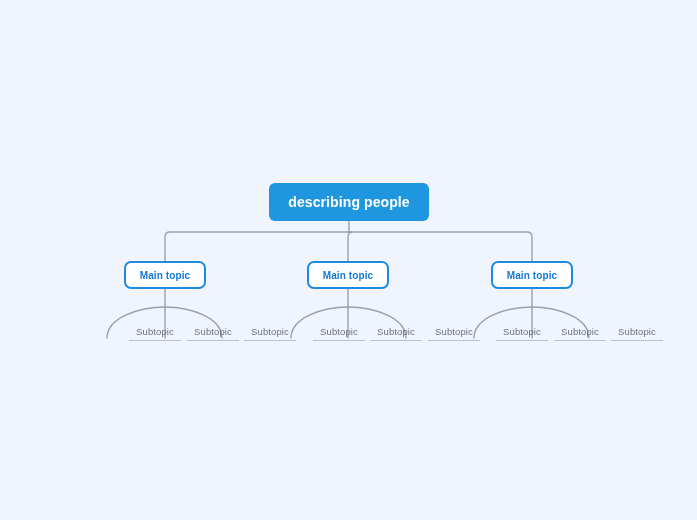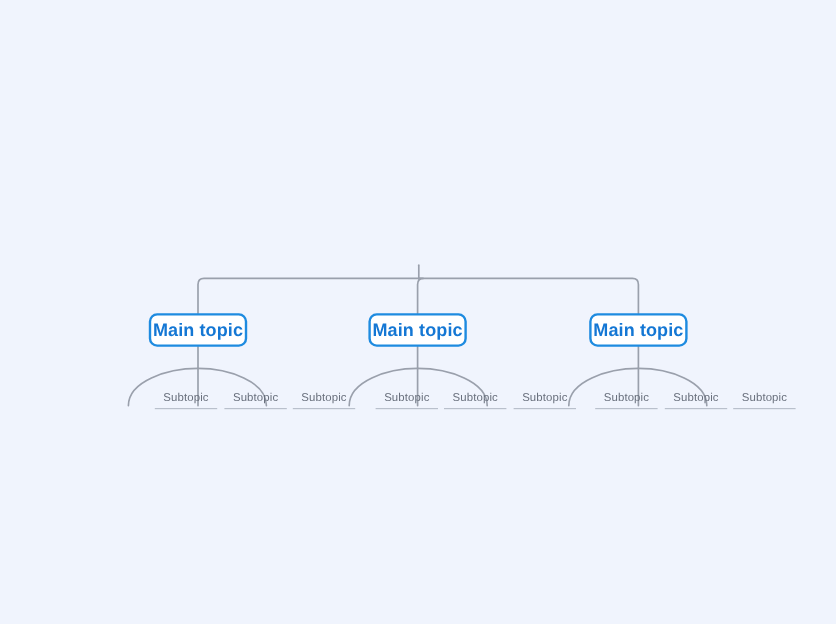--- a/index.html
+++ b/index.html
@@ -39,21 +39,21 @@
     background: #1e96e0;
     color: #ffffff;
     font-size: 14px;
     font-weight: bold;
     border-radius: 6px;
     letter-spacing: 0.1px;
   }
   .main-node {
     background: #ffffff;
     color: #1477d4;
-    font-size: 15px;
+    font-size: 10px;
     font-weight: bold;
     border: 2px solid #1e8be0;
     border-radius: 7px;
     letter-spacing: 0.1px;
   }
   .sub-node {
     color: #69707d;
     font-size: 9.5px;
     font-weight: normal;
     border-bottom: 1.5px solid #b9c0cc;
@@ -77,20 +77,23 @@
       <path d="M 349 232 L 353 232 Q 348 232 348 237 L 348 261" fill="none" stroke="#9aa0ac" stroke-width="1.4" stroke-linecap="round"></path>
       <path d="M 348 289 L 348 338" fill="none" stroke="#9aa0ac" stroke-width="1.4" stroke-linecap="round"></path>
       <path d="M 348 307 C 322.35 307, 291 317.85, 291 338" fill="none" stroke="#9aa0ac" stroke-width="1.4" stroke-linecap="round"></path>
       <path d="M 348 307 C 374.1 307, 406 317.85, 406 338" fill="none" stroke="#9aa0ac" stroke-width="1.4" stroke-linecap="round"></path>
       <path d="M 349 232 L 527 232 Q 532 232 532 237 L 532 261" fill="none" stroke="#9aa0ac" stroke-width="1.4" stroke-linecap="round"></path>
       <path d="M 532 289 L 532 338" fill="none" stroke="#9aa0ac" stroke-width="1.4" stroke-linecap="round"></path>
       <path d="M 532 307 C 505.9 307, 474 317.85, 474 338" fill="none" stroke="#9aa0ac" stroke-width="1.4" stroke-linecap="round"></path>
       <path d="M 532 307 C 557.65 307, 589 317.85, 589 338" fill="none" stroke="#9aa0ac" stroke-width="1.4" stroke-linecap="round"></path>
     </svg>
 
+  <div class="node root-node" style="left: 269px; top: 183px; width: 160px; height: 38px;">
+    <span>describing people</span>
+  </div>
 
   <div class="node main-node" style="left: 124px; top: 261px; width: 82px; height: 28px;">
     <span>Main topic</span>
   </div>
   <div class="node sub-node" style="left: 81px; top: 326px; width: 52px;">
     <span>Subtopic</span>
   </div>
   <div class="node sub-node" style="left: 139px; top: 326px; width: 52px;">
     <span>Subtopic</span>
   </div>

